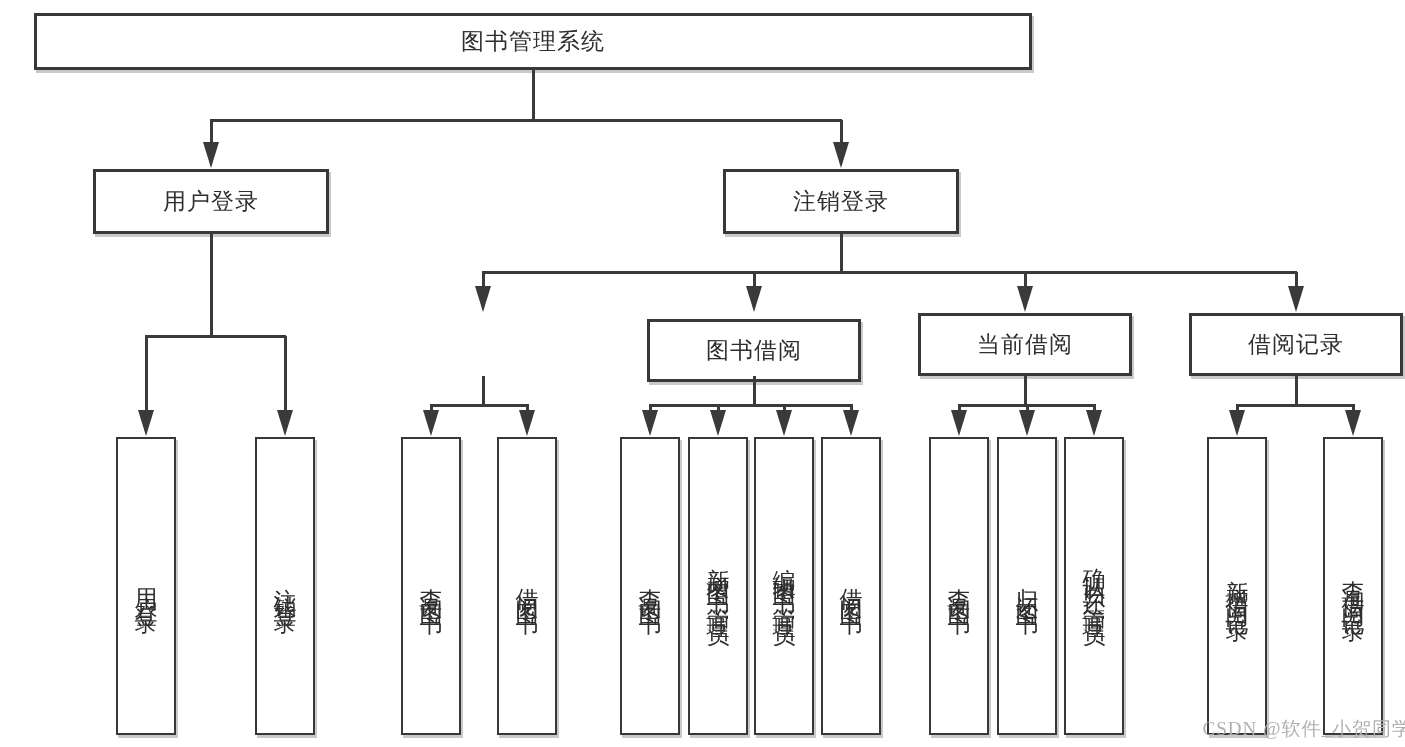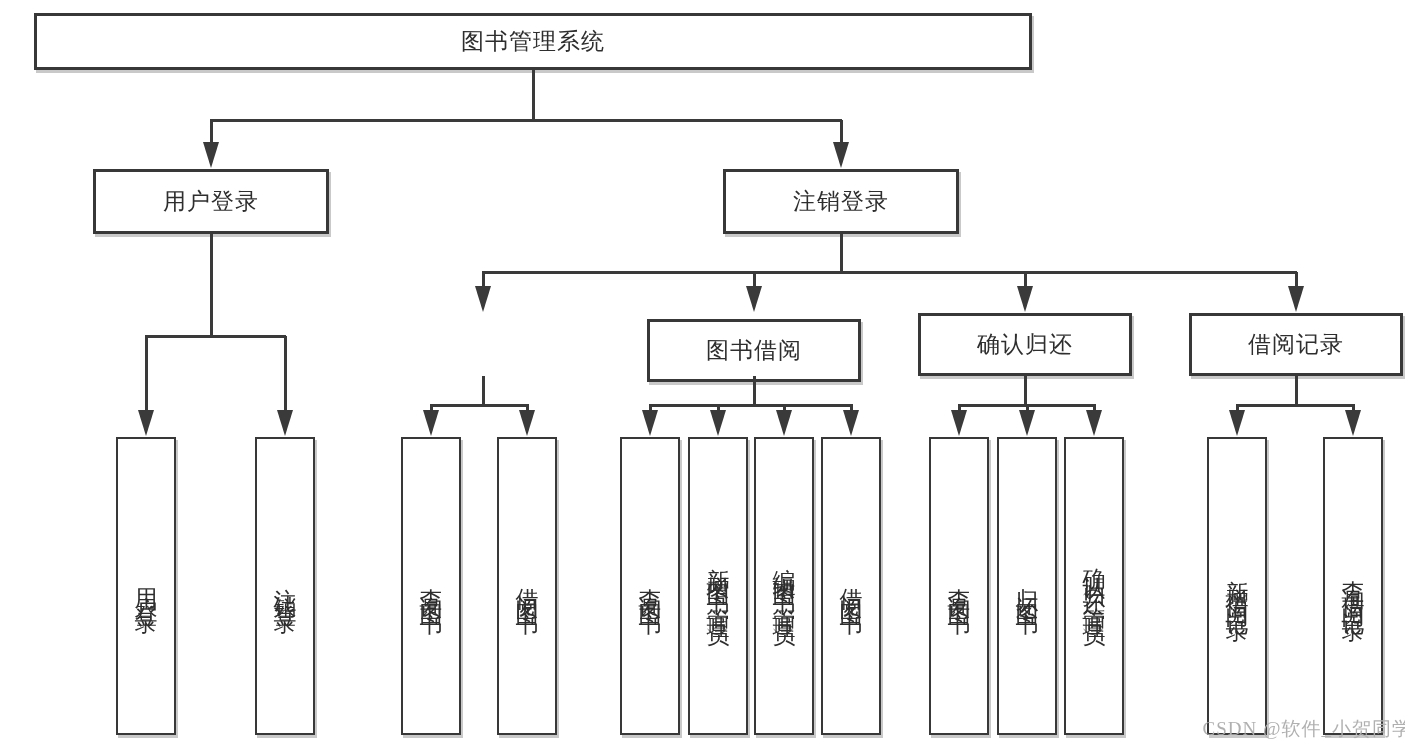--- a/index.html
+++ b/index.html
@@ -51,21 +51,21 @@
   <div class="hbox" style="left:711px;top:169px;width:236px;height:65px">
     <span>注销登录</span>
   </div>
 
 
   <div class="hbox" style="left:635px;top:319px;width:214px;height:63px">
     <span>图书借阅</span>
   </div>
 
   <div class="hbox" style="left:906px;top:313px;width:214px;height:63px">
-    <span>确认归还</span>
+    <span>当前借阅</span>
   </div>
 
   <div class="hbox" style="left:1177px;top:313px;width:214px;height:63px">
     <span>借阅记录</span>
   </div>
 
   <div class="vbox" style="left:104px">
     <span class="vlabel">用户登录</span>
   </div>
   <div class="vbox" style="left:243px">

